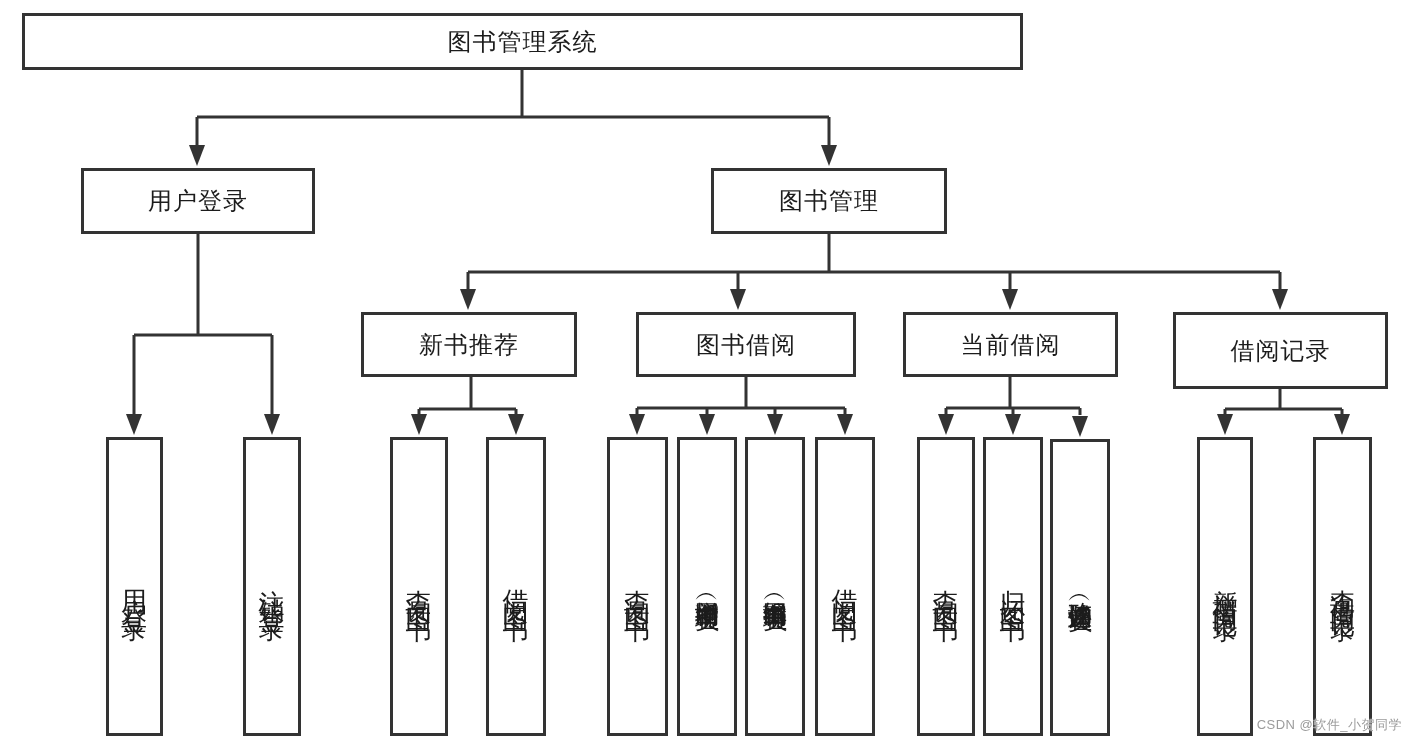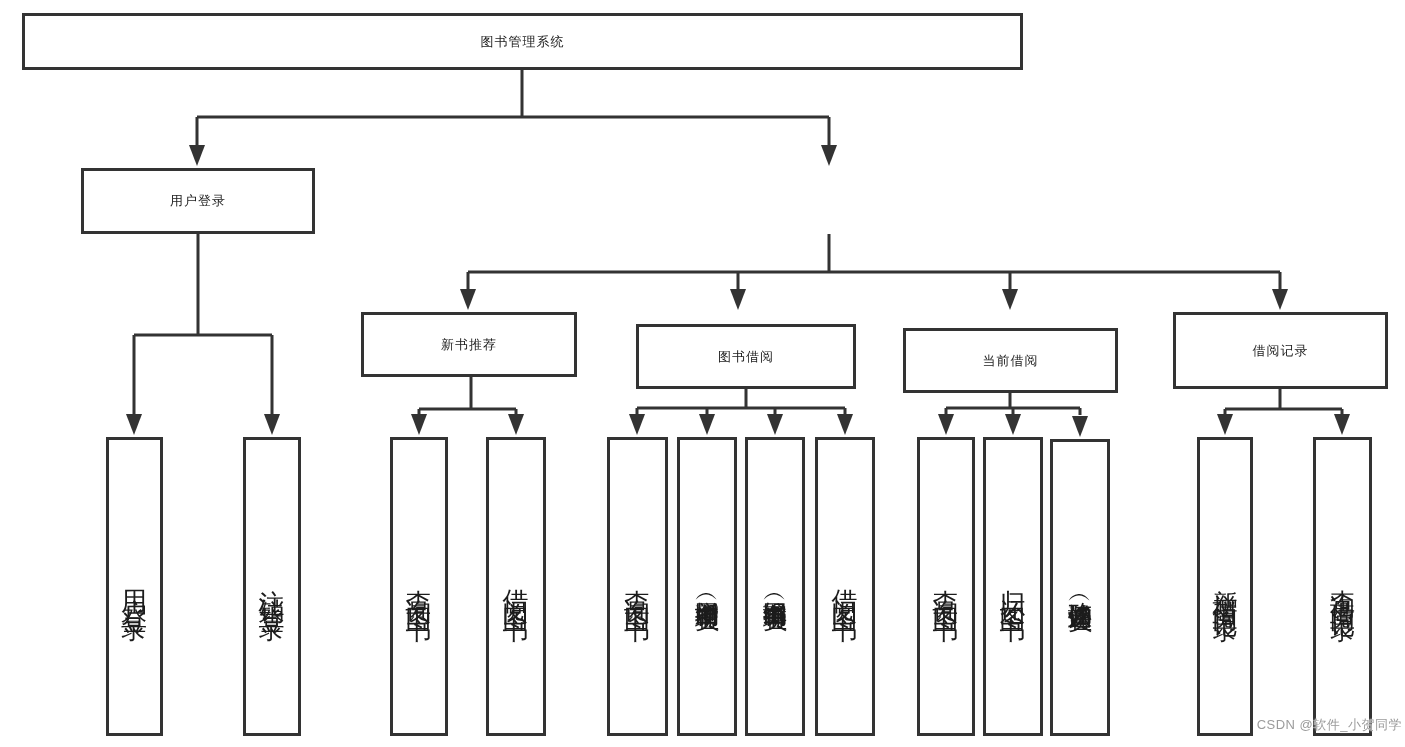--- a/index.html
+++ b/index.html
@@ -16,21 +16,21 @@
     position: absolute;
     box-sizing: border-box;
     border: 3px solid #333333;
     background: #ffffff;
     color: #1c1c1c;
     display: flex;
     align-items: center;
     justify-content: center;
     z-index: 1;
   }
-  .hbox { font-size: 13px; letter-spacing: 1px; white-space: nowrap; }
+  .hbox { font-size: 24px; letter-spacing: 1px; white-space: nowrap; }
   .vbox {
     writing-mode: vertical-rl;
     text-orientation: mixed;
     line-height: 1;
   }
   .v4  { font-size: 26px; letter-spacing: 9px; }
   .v6  { font-size: 25px; letter-spacing: 6px; }
   .v10 { font-size: 24px; letter-spacing: 1px; }
   .watermark {
     position: absolute;
@@ -92,24 +92,25 @@
       <polygon points="1080,437 1072,416 1088,416"></polygon>
 
       <polygon points="1225,435 1217,414 1233,414"></polygon>
       <polygon points="1342,435 1334,414 1350,414"></polygon>
     </g>
   </svg>
 
   <div class="box hbox" style="left:22px; top:13px; width:1001px; height:57px;">图书管理系统</div>
 
   <div class="box hbox" style="left:81px; top:168px; width:234px; height:66px;">用户登录</div>
+  <div class="box hbox" style="left:711px; top:168px; width:236px; height:66px;">图书管理</div>
 
   <div class="box hbox" style="left:361px; top:312px; width:216px; height:65px;">新书推荐</div>
-  <div class="box hbox" style="left:636px; top:324px; width:220px; height:65px;">图书借阅</div>
-  <div class="box hbox" style="left:903px; top:312px; width:215px; height:65px;margin-top:16px;">当前借阅</div>
+  <div class="box hbox" style="left:636px; top:312px; width:220px; height:65px;">图书借阅</div>
+  <div class="box hbox" style="left:903px; top:312px; width:215px; height:65px;">当前借阅</div>
   <div class="box hbox" style="left:1173px; top:312px; width:215px; height:77px;">借阅记录</div>
 
   <div class="box vbox v4" style="left:106px; top:437px; width:57px; height:299px;">用户登录</div>
   <div class="box vbox v4" style="left:243px; top:437px; width:58px; height:299px;">注销登录</div>
 
   <div class="box vbox v4" style="left:390px; top:437px; width:58px; height:299px;">查询图书</div>
   <div class="box vbox v4" style="left:486px; top:437px; width:60px; height:299px;">借阅图书</div>
 
   <div class="box vbox v4" style="left:607px; top:437px; width:61px; height:299px;">查询图书</div>
   <div class="box vbox v10" style="left:677px; top:437px; width:60px; height:299px;">新增图书（管理员）</div>

